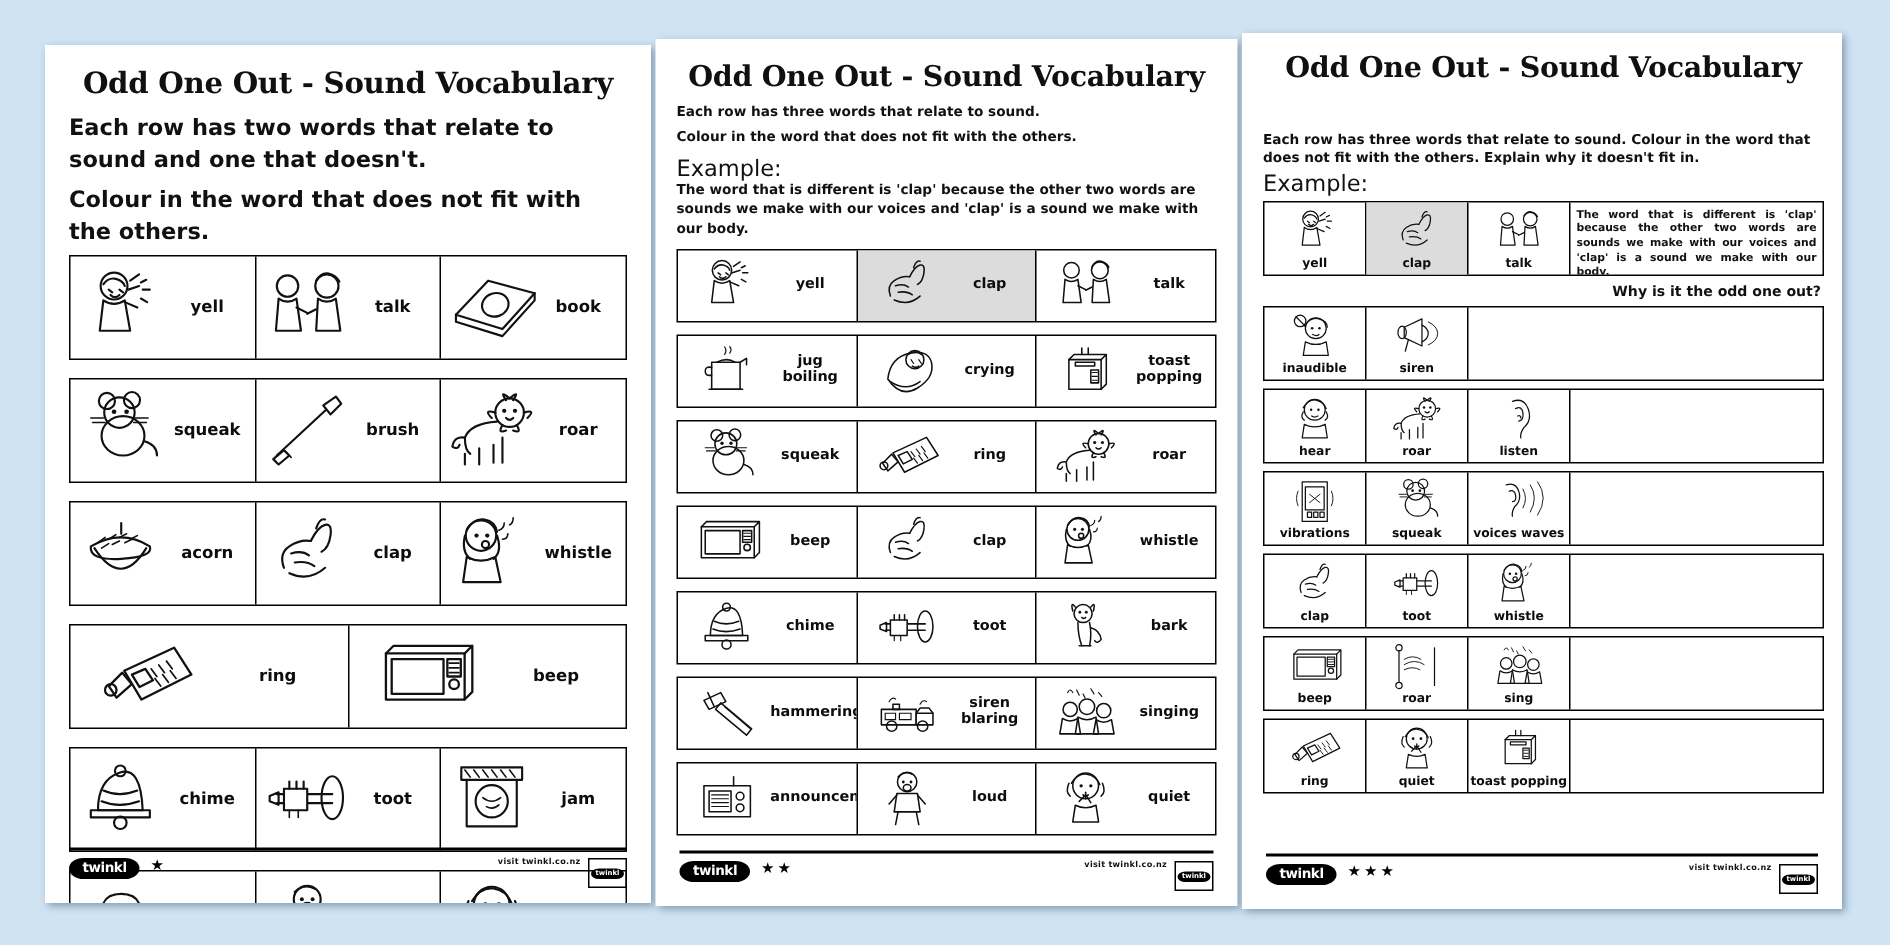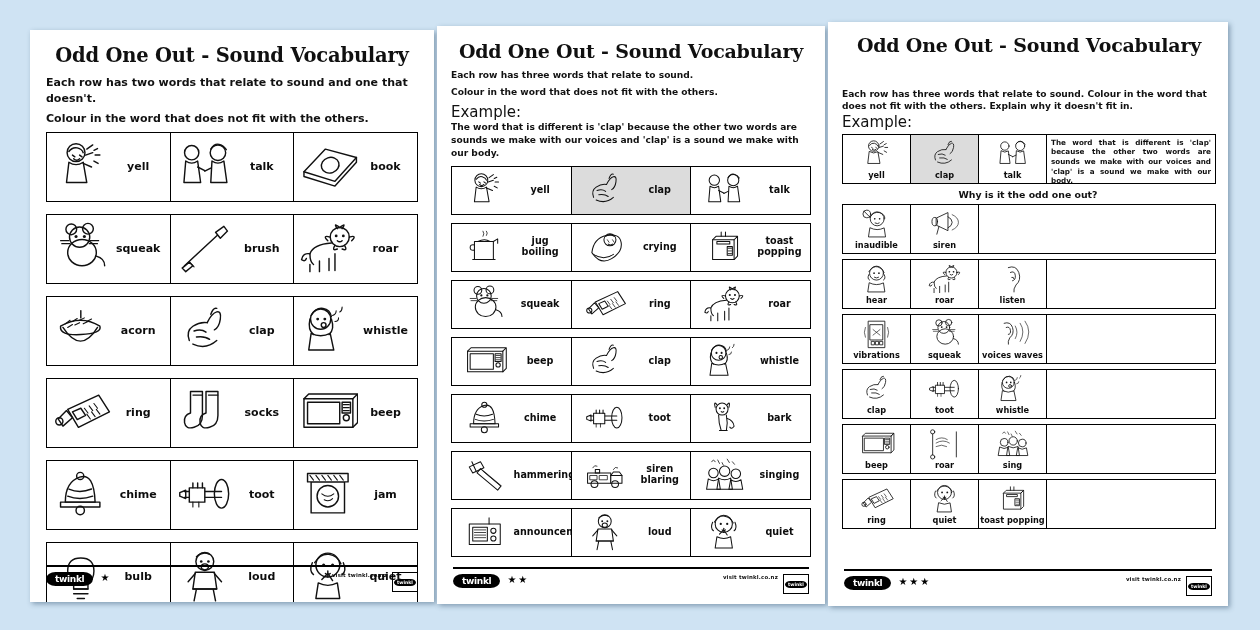--- a/index.html
+++ b/index.html
@@ -32,21 +32,21 @@
   #page-1 .title { font-size: 19.5px; margin-bottom: 8px; }
   #page-2 .title { font-size: 19px;   margin-bottom: 7px; }
   #page-3 .title { font-size: 19px;   margin-bottom: 5px; }
 
   .instr {
     font-family: "DejaVu Sans", sans-serif;
     font-weight: bold;
     color: #111;
     line-height: 1.42;
   }
-  #page-1 .instr { font-size: 11px; margin-bottom: 5px; }
+  #page-1 .instr { font-size: 15px; margin-bottom: 5px; }
   #page-2 .instr { font-size: 9.1px; margin-bottom: 4px; }
   #page-3 .instr { font-size: 9.1px; line-height: 1.35; margin-top: 32px; }
 
   .ex-label { font-weight: normal; font-size: 15px; color: #111; }
   .ex-body  { font-weight: bold; font-size: 9.1px; color: #111; line-height: 1.42; }
 
   
   .rows { display: flex; flex-direction: column; }
   .row {
     display: flex;
@@ -93,21 +93,21 @@
   }
   #page-3 .cell.vcell .pic { width: 100%; flex: 1 1 auto; min-height: 0; }
   #page-3 .cell.vcell .word { font-size: 8.2px; padding-bottom: 1px; width: 100%; }
   #page-3 .cell.answer { flex: 1 1 auto; border-right: none; padding: 3px 4px; align-items: flex-start; }
   #page-3 .ansText {
     font-family: "DejaVu Sans", sans-serif;
     font-weight: bold; font-size: 7.2px; line-height: 1.35;
     color: #111; text-align: justify;
   }
   #page-3 .why {
-    text-align: center;
+    text-align: right;
     font-weight: bold;
     font-size: 9.4px;
     color: #111;
     margin: 4px 2px 4px 0;
   }
 
   
   .pic svg { width: 100%; height: 100%; display: block; }
   .ink { fill: none; stroke: #111; stroke-width: 2.4; stroke-linecap: round; stroke-linejoin: round; }
   .ink-f { fill: #fff; stroke: #111; stroke-width: 2.4; stroke-linejoin: round; }
@@ -282,30 +282,20 @@
             <div class="pic">
               <svg viewBox="0 0 100 100" preserveAspectRatio="xMidYMid meet">
                 <path class="ink-f" d="M28 44l52-24 18 28-52 26z"></path>
                 <path class="ink" d="M36 48l14-6 8 12-14 7z"></path>
                 <path class="ink-t" d="M56 42l6 8M64 38l6 8M72 34l6 8M60 52l6 8M68 48l6 8M76 44l6 8"></path>
                 <path class="ink-f" d="M26 46l-14 14 8 12 16-14z"></path>
                 <circle cx="14" cy="64" r="6" class="ink"></circle>
               </svg>
             </div>
             <div class="word">ring</div>
-          </div>
-          <div class="cell">
-            <div class="pic">
-              <svg viewBox="0 0 100 100" preserveAspectRatio="xMidYMid meet">
-                <path class="ink" d="M30 14h16v40q0 16-14 20t-16-8 10-16V14z"></path>
-                <path class="ink" d="M56 14h16v40q0 16-14 20t-16-8 10-16V14z"></path>
-                <path class="ink-t" d="M30 20h16M56 20h16"></path>
-              </svg>
-            </div>
-            <div class="word">socks</div>
           </div>
           <div class="cell">
             <div class="pic">
               <svg viewBox="0 0 100 100" preserveAspectRatio="xMidYMid meet">
                 <path class="ink-f" d="M10 26h82v48H10z"></path>
                 <path class="ink" d="M10 26l8-8h82l-8 8M92 26l8-8v48l-8 8"></path>
                 <rect x="16" y="32" width="54" height="36" class="ink"></rect>
                 <rect x="74" y="32" width="14" height="18" class="ink"></rect>
                 <circle cx="81" cy="58" r="5" class="ink"></circle>
                 <path class="ink-t" d="M76 36h10M76 41h10M76 46h10"></path>

